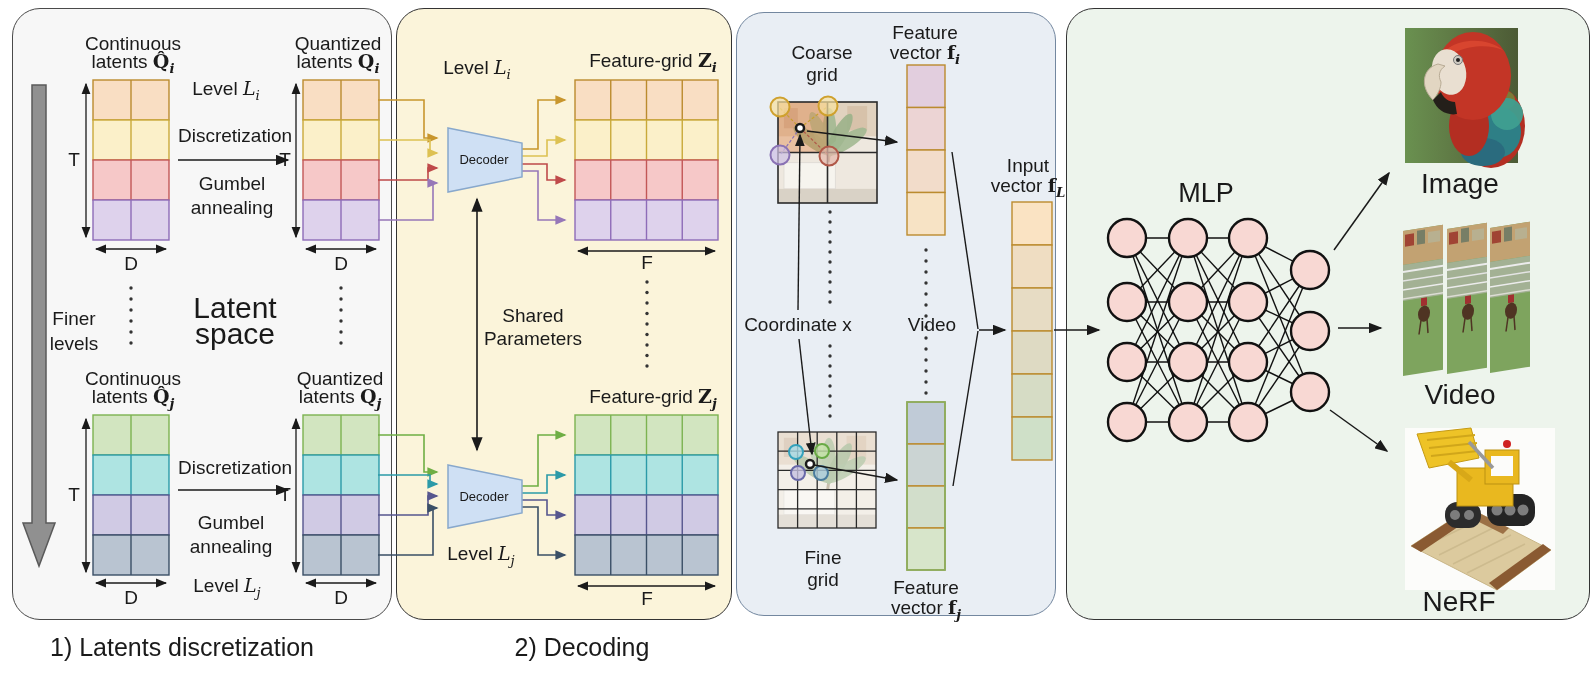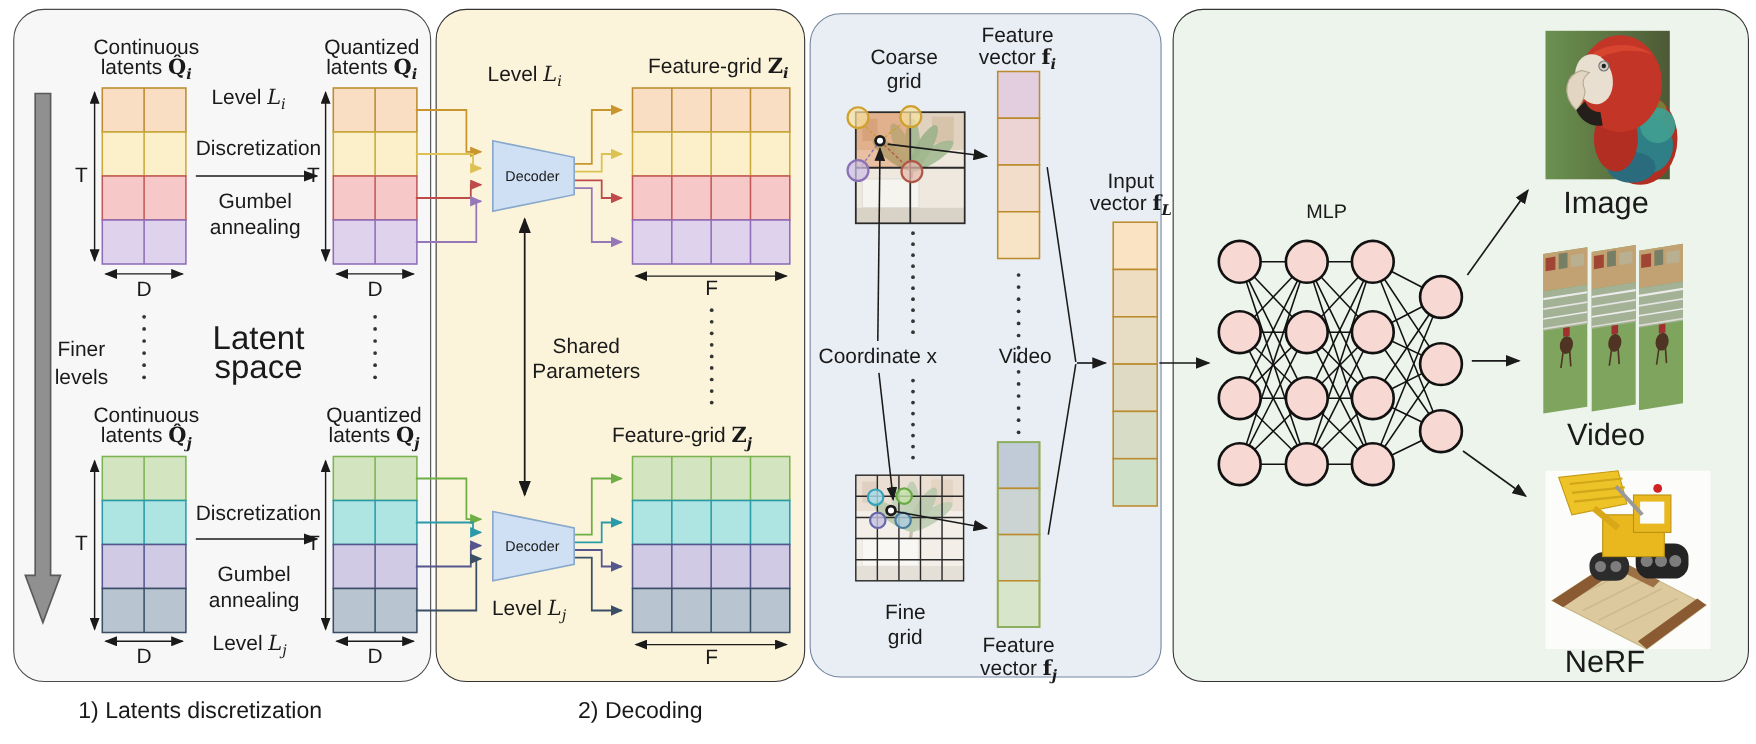--- a/index.html
+++ b/index.html
@@ -6,22 +6,22 @@
   .stage{position:relative;width:1596px;height:676px;background:#fff;
          font-family:"Liberation Sans",sans-serif;color:#1a1a1a;overflow:hidden}
   .panel{position:absolute;border-radius:28px;box-sizing:border-box}
   .p1{left:12px;top:8px;width:380px;height:612px;background:#f7f7f7;border:1.6px solid #4a4a4a}
   .p2{left:396px;top:8px;width:336px;height:612px;background:#fbf4da;border:1.6px solid #333}
   .p3{left:736px;top:12px;width:320px;height:604px;background:#e9eef4;border:1.6px solid #73879f}
   .p4{left:1066px;top:8px;width:524px;height:612px;background:#edf4ec;border:1.6px solid #333}
   svg.art{position:absolute;left:0;top:0}
   .lbl{position:absolute;transform:translate(-50%,-50%);white-space:nowrap;
        font-size:19px;line-height:1.05;text-align:center}
-  .s15{font-size:13px}.s23{font-size:18px}.s24{font-size:28px}.s30{font-size:30px}
-  .cap{position:absolute;transform:translate(-50%,-50%);white-space:nowrap;font-size:21px}
+  .s15{font-size:13px}.s23{font-size:27px}.s24{font-size:28px}.s30{font-size:30px}
+  .cap{position:absolute;transform:translate(-50%,-50%);white-space:nowrap;font-size:25px}
   .mi{font-family:"DejaVu Serif",serif;font-style:italic}
   .mb{font-family:"DejaVu Serif",serif;font-weight:bold}
   sub{font-size:0.7em;vertical-align:-0.35em}
 </style>
 </head>
 <body>
 
 <div class="stage">
 
   <div class="panel p1"></div>
@@ -491,21 +491,21 @@
   <div class="lbl" style="left:285px;top:495px">T</div>
   <div class="lbl" style="left:131px;top:598px">D</div>
   <div class="lbl" style="left:341px;top:598px">D</div>
 
   <div class="lbl" style="left:477px;top:70px"><span>Level</span> <span class="mi">L</span><sub class="mi">i</sub></div>
   <div class="lbl s15" style="left:484px;top:160px">Decoder</div>
   <div class="lbl" style="left:653px;top:63px"><span>Feature-grid</span> <span class="mb">Z</span><sub class="mb mi">i</sub></div>
   <div class="lbl" style="left:647px;top:263px">F</div>
   <div class="lbl" style="left:533px;top:316px">Shared</div>
   <div class="lbl" style="left:533px;top:339px">Parameters</div>
-  <div class="lbl" style="left:620px;top:399px"><span>Feature-grid</span> <span class="mb">Z</span><sub class="mb mi">j</sub></div>
+  <div class="lbl" style="left:653px;top:399px"><span>Feature-grid</span> <span class="mb">Z</span><sub class="mb mi">j</sub></div>
   <div class="lbl s15" style="left:484px;top:497px">Decoder</div>
   <div class="lbl" style="left:481px;top:556px"><span>Level</span> <span class="mi">L</span><sub class="mi">j</sub></div>
   <div class="lbl" style="left:647px;top:599px">F</div>
 
   <div class="lbl" style="left:822px;top:53px">Coarse</div>
   <div class="lbl" style="left:822px;top:75px">grid</div>
   <div class="lbl" style="left:925px;top:33px">Feature</div>
   <div class="lbl" style="left:925px;top:55px"><span>vector</span> <span class="mb">f</span><sub class="mb mi">i</sub></div>
   <div class="lbl" style="left:798px;top:325px">Coordinate x</div>
   <div class="lbl" style="left:932px;top:325px">Video</div>

